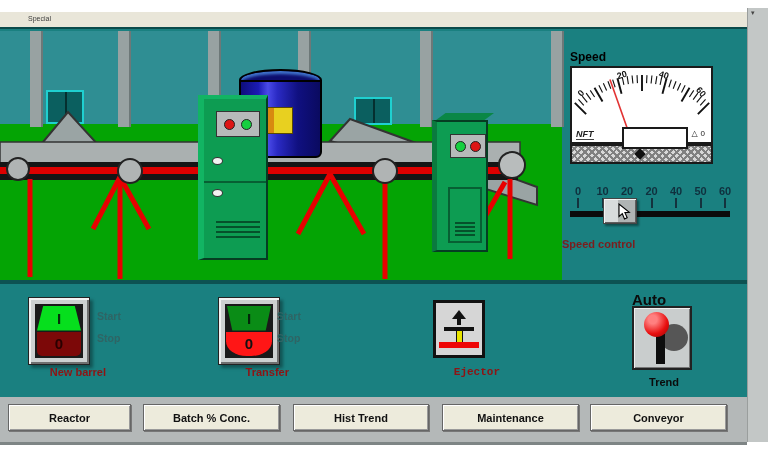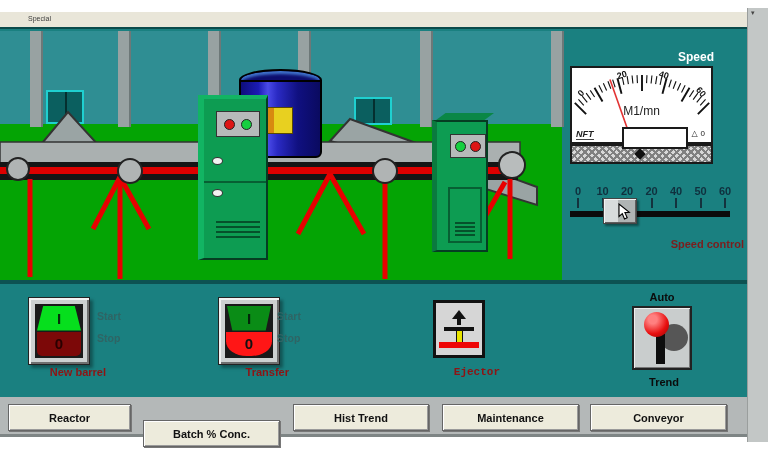--- a/index.html
+++ b/index.html
@@ -59,22 +59,22 @@
   .vents2{position:absolute;left:5px;bottom:5px;width:20px;height:14px;
           background:repeating-linear-gradient(#05512b 0 2px,transparent 2px 4px);}
 
   
   .watermark{position:absolute;left:0;top:218px;width:184px;height:28px;background:var(--watermark,#e50000);
              display:flex;align-items:center;padding-left:4px;box-sizing:border-box;}
   .watermark span{font-family:"Liberation Serif", serif;font-weight:bold;font-size:19px;color:#ffffff;}
   .divider{position:absolute;left:0;top:251px;width:747px;height:4px;background:#0d5252;}
 
   
-  .gauge-title{position:absolute;left:570px;top:21px;width:144px;text-align:right;
-               font-weight:bold;font-size:12px;color:#ffffff;}
+  .gauge-title{position:absolute;left:570px;top:21px;width:144px;text-align:left;
+               font-weight:bold;font-size:12px;color:#000000;}
   .gauge{position:absolute;left:570px;top:37px;width:143px;height:98px;}
   .gauge-face{position:absolute;left:0;top:0;width:143px;height:78px;background:#ffffff;
               border:2px solid #1a1a1a;box-sizing:border-box;overflow:hidden;}
   .gauge-face svg{position:absolute;left:0;top:0;}
   .scale-label{position:absolute;width:16px;text-align:center;font-size:9px;font-weight:bold;color:#111;}
   .sl0{left:1px;top:20px;transform:rotate(-48deg);}
   .sl1{left:42px;top:2px;transform:rotate(-17deg);}
   .sl2{left:84px;top:2px;transform:rotate(17deg);}
   .sl3{left:121px;top:19px;transform:rotate(48deg);}
   .gauge-unit{position:absolute;left:0;top:36px;width:139px;text-align:center;font-size:12px;color:#222;}
@@ -93,21 +93,21 @@
   .slider-block{position:absolute;left:562px;top:156px;width:182px;height:72px;}
   .tick-labels{position:absolute;left:5px;top:0;width:169px;display:flex;justify-content:space-between;}
   .tick-labels span{width:22px;text-align:center;font-size:11px;font-weight:bold;color:#10303e;}
   .tick-marks{position:absolute;left:5px;top:13px;width:169px;display:flex;justify-content:space-between;}
   .tick-marks i{width:22px;height:10px;background:linear-gradient(#14323e,#14323e) center/2px 10px no-repeat;}
   .track{position:absolute;left:8px;top:26px;width:160px;height:6px;background:#0b0b0b;}
   .slider-handle{position:absolute;top:13px;width:34px;height:26px;background:linear-gradient(90deg,#d8dcdc 0 45%,#b0b4b4 45%);
           border:1px solid #444;box-shadow:inset 1px 1px 0 #f4f4f4,inset -1px -1px 0 #5e5e5e,2px 2px 2px rgba(0,0,0,.4);
           box-sizing:border-box;}
   .slider-handle svg{position:absolute;left:14px;top:4px;}
-  .slider-caption{position:absolute;left:0;top:53px;width:182px;text-align:right;
+  .slider-caption{position:absolute;left:0;top:53px;width:182px;text-align:left;
                   font-size:11px;font-weight:bold;color:#7c1d1d;}
 
   
   .switch-bezel{position:absolute;width:62px;height:68px;background:#cdd1d1;border:1px solid #222;
                 box-shadow:inset 2px 2px 0 #f2f2f2,inset -2px -2px 0 #6f6f6f,3px 3px 3px rgba(0,0,0,.35);
                 padding:6px;box-sizing:border-box;}
   .switch-inner{width:100%;height:100%;background:#1a1a1a;display:flex;flex-direction:column;padding:2px;
                 box-sizing:border-box;gap:1px;}
   .half{flex:1;display:flex;align-items:center;justify-content:center;font-weight:bold;font-size:15px;}
   .green-bright{background:var(--switch_green,#06df1d);color:#04300a;
@@ -132,39 +132,39 @@
                align-items:center;justify-content:center;}
   .ej-arrow-head{width:0;height:0;border-left:7px solid transparent;border-right:7px solid transparent;
                  border-bottom:9px solid #111;}
   .ej-arrow-stem{width:4px;height:6px;background:#111;}
   .ej-tbar{width:30px;height:4px;background:#111;margin-top:2px;}
   .ej-ystem{width:7px;height:11px;background:#e8e400;border-left:1px solid #111;border-right:1px solid #111;
             box-sizing:border-box;}
   .ej-rbar{width:40px;height:6px;background:#ee0606;}
   .ej-caption{left:420px;top:337px;width:80px;font-family:Liberation Mono, monospace;}
 
-  .mode-auto{position:absolute;left:632px;top:262px;width:60px;text-align:center;
-             font-size:11px;font-weight:bold;color:#0b0b0b;}
+  .mode-auto{position:absolute;left:632px;top:262px;width:60px;
+             font-size:15px;font-weight:bold;color:#0b0b0b;}
   .mode-box{position:absolute;left:632px;top:277px;width:60px;height:64px;background:#c9cdcd;border:2px solid #222;
             box-shadow:inset 1px 1px 0 #efefef,inset -1px -1px 0 #777;box-sizing:border-box;}
   .mode-shadow{position:absolute;left:26px;top:16px;width:28px;height:27px;background:#565656;border-radius:50%;}
   .mode-stick{position:absolute;left:22px;top:18px;width:9px;height:38px;background:#0d0d0d;}
   .mode-ball{position:absolute;left:10px;top:4px;width:25px;height:25px;border-radius:50%;
              background:radial-gradient(circle at 35% 30%,#ff8080 0 18%,#e80f0f 60%,#8e0404);}
   .mode-manual{position:absolute;left:632px;top:347px;width:64px;text-align:center;
                font-size:11px;font-weight:bold;color:#0b0b0b;}
 
   
-  .nav-bar{position:absolute;left:0;top:397px;width:747px;height:40px;background:#b4b8b8;
+  .nav-bar{position:absolute;left:0;top:397px;width:747px;height:48px;background:#b4b8b8;
            border-bottom:3px solid #7e8585;box-sizing:border-box;text-decoration:underline;}
   .nav-btn{position:absolute;top:7px;height:27px;background:var(--beige,#edebdc);border:1px solid #666;
            box-shadow:inset 1px 1px 0 #fff,inset -1px -1px 0 #9a9a9a,1px 1px 0 #777;
            font-size:11px;font-weight:bold;color:#111;display:flex;align-items:center;justify-content:center;
            box-sizing:border-box;cursor:pointer;}
-  .b0{left:8px;width:123px;} .b1{left:143px;width:137px;margin-top:16px;} .b2{left:293px;width:136px;}
+  .b0{left:8px;width:123px;} .b1{left:143px;width:137px;} .b2{left:293px;width:136px;}
   .b3{left:442px;width:137px;} .b4{left:590px;width:137px;}
 </style>
 </head>
 <body>
 
 <div id="app">
 
   <div class="menubar">
     <span class="menu-label">Special</span>
   </div>
@@ -279,21 +279,20 @@
             <line x1="121.13731694944516" y1="31.615521489379574" x2="125.83959896778495" y2="25.143385534379988" stroke="#101010" stroke-width="1.1"></line>
             <line x1="124.75087402133585" y1="34.388301353243534" x2="129.78543714973455" y2="28.17113366158776" stroke="#101010" stroke-width="1.1"></line>
             <line x1="128.21436275322066" y1="37.3464001834667" x2="133.56740760409153" y2="31.401241579647547" stroke="#101010" stroke-width="1.1"></line>
             <line x1="125.86143571373725" y1="46.13856428626274" x2="137.175144212722" y2="34.82485578727798" stroke="#101010" stroke-width="1.9"></line>
             <line x1="66.6619314076623" y1="92.57358508907822" x2="37.95454151355799" y2="11.506416855150874" stroke="#e23333" stroke-width="1.6"></line>
           </svg>
         <span class="scale-label sl0">0</span>
         <span class="scale-label sl1">20</span>
         <span class="scale-label sl2">40</span>
         <span class="scale-label sl3">60</span>
-        <div class="gauge-unit">M1/mn</div>
       </div>
       <span class="gauge-brand">NFT</span>
       <span class="gauge-corner">
         <span>△</span><span>0</span>
       </span>
       <div class="gauge-hatch"></div>
       <div class="hatch-gem"></div>
       <div class="value-box"></div>
     </div>
 

